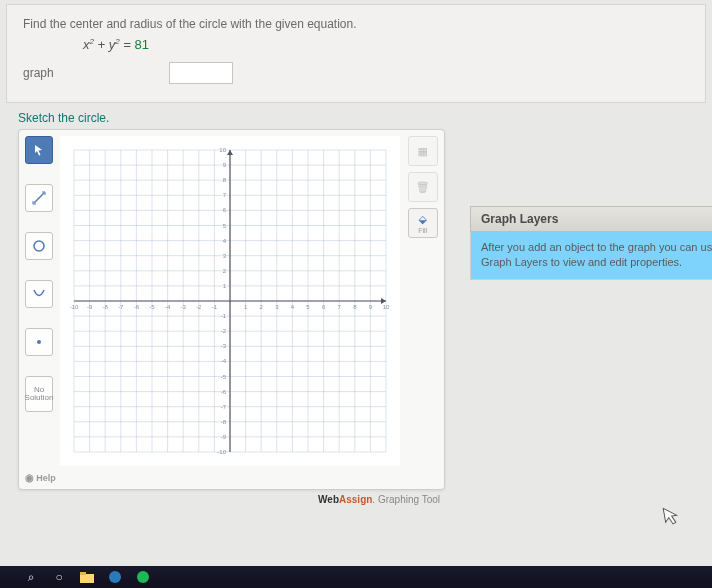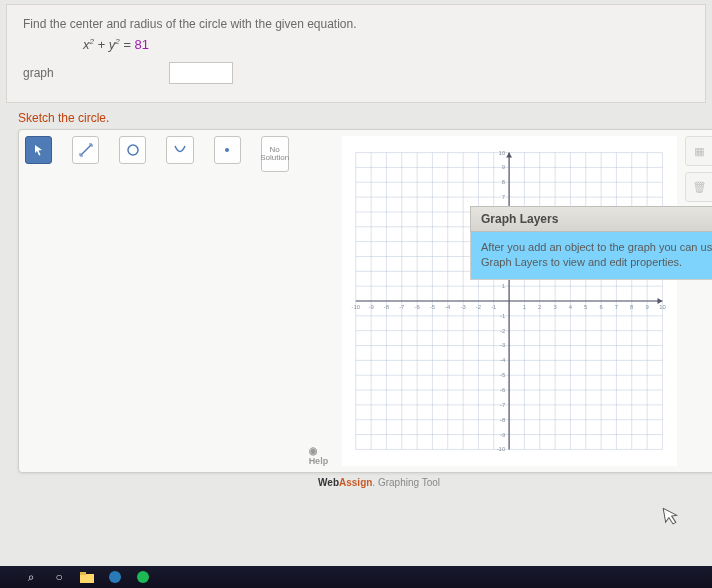--- a/index.html
+++ b/index.html
@@ -19,54 +19,54 @@
       padding: 12px 20px 8px 16px;
       font-size: 12px;
     }
     .prompt { color: #6a6a6a; margin-bottom: 6px; }
     .equation {
       font-style: italic;
       margin-left: 60px;
       margin-bottom: 10px;
       font-size: 13px;
     }
-    .equation .val { color: #a21caf; font-style: normal; }
+    .equation .val { color: #15803d; font-style: normal; }
     sup { font-size: 8px; vertical-align: super; }
     .row { display: flex; align-items: center; margin-bottom: 10px; gap: 8px; }
     .row-label { width: 48px; color: #6a6a6a; }
     .xy-label { font-style: italic; color: #6a6a6a; margin-right: 4px;}
     .paren { font-size: 28px; color: #333; font-weight: 300; }
     .input-box {
       background: #fff;
       border: 1px solid #c8c5c0;
       width: 90px;
       height: 22px;
       display: inline-block;
     }
     .input-box.small { width: 64px; margin-left: 90px; }
-    .sketch-label { color: #c2410c; margin: 8px 0 4px 18px; font-size: 12px; }
+    .sketch-label { color: #0f766e; margin: 8px 0 4px 18px; font-size: 12px; }
 
     .graph-wrap {
       display: flex;
       align-items: flex-start;
       margin-left: 18px;
       position: relative;
     }
     .graph-panel {
       background: #f8f8f6;
       border: 1px solid #d0cec8;
       border-radius: 4px;
       padding: 6px;
       display: flex;
       gap: 4px;
       box-shadow: 0 1px 3px rgba(0,0,0,0.08);
     }
     .toolbar {
       display: flex;
-      flex-direction: row;
+      flex-direction: column;
       gap: 20px;
     }
     .tool-btn {
       width: 28px; height: 28px;
       background: #fefefe;
       border: 1px solid #c8c5c0;
       border-radius: 3px;
       display: flex;
       align-items: center;
       justify-content: center;

